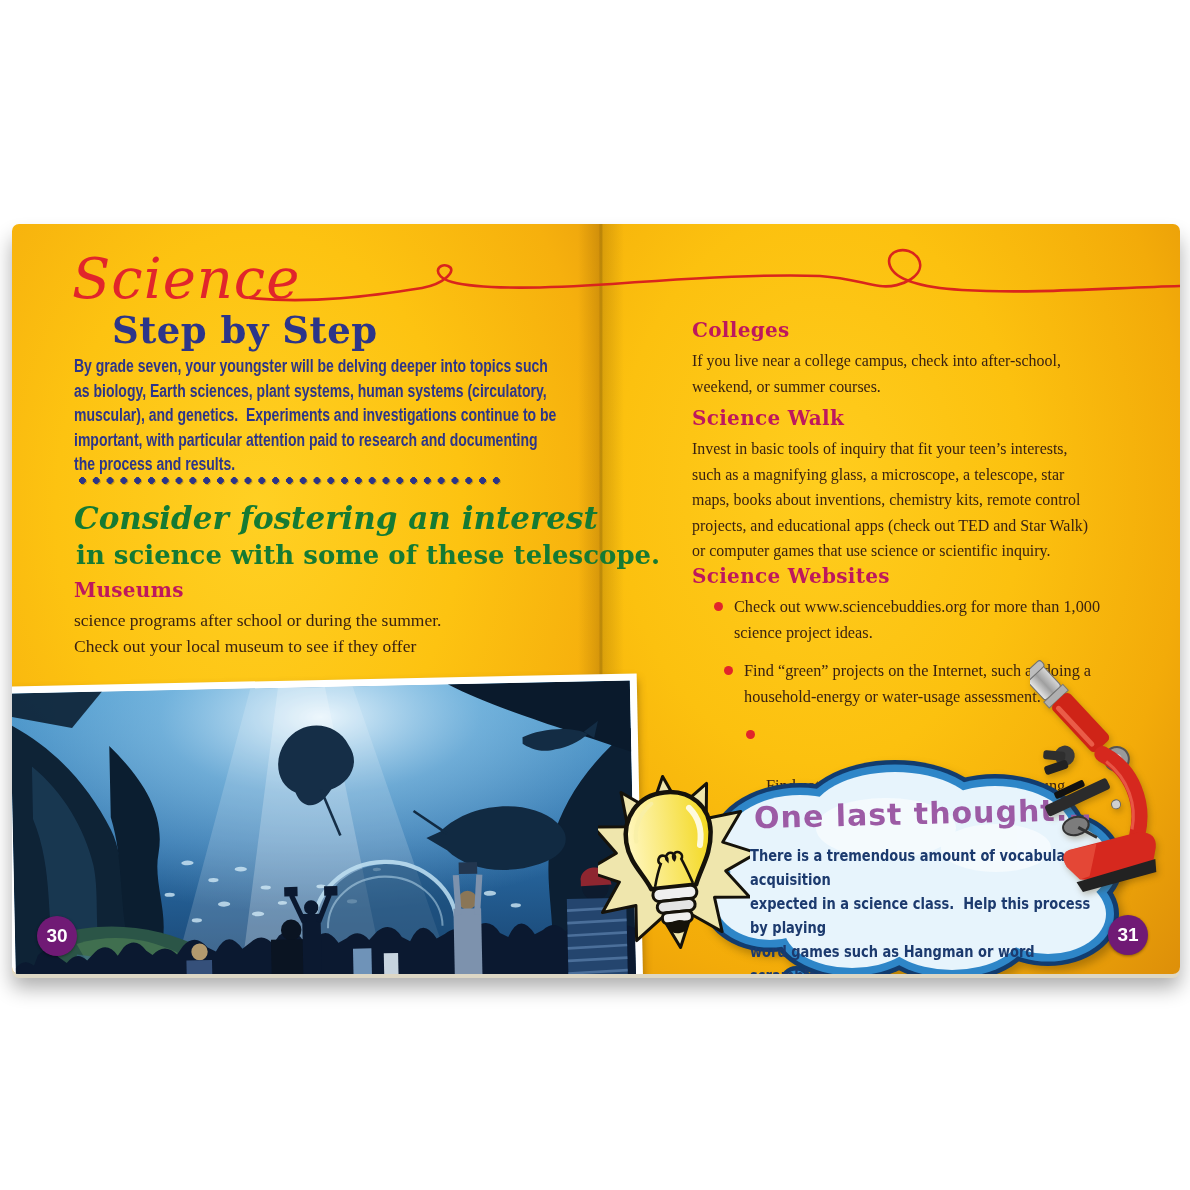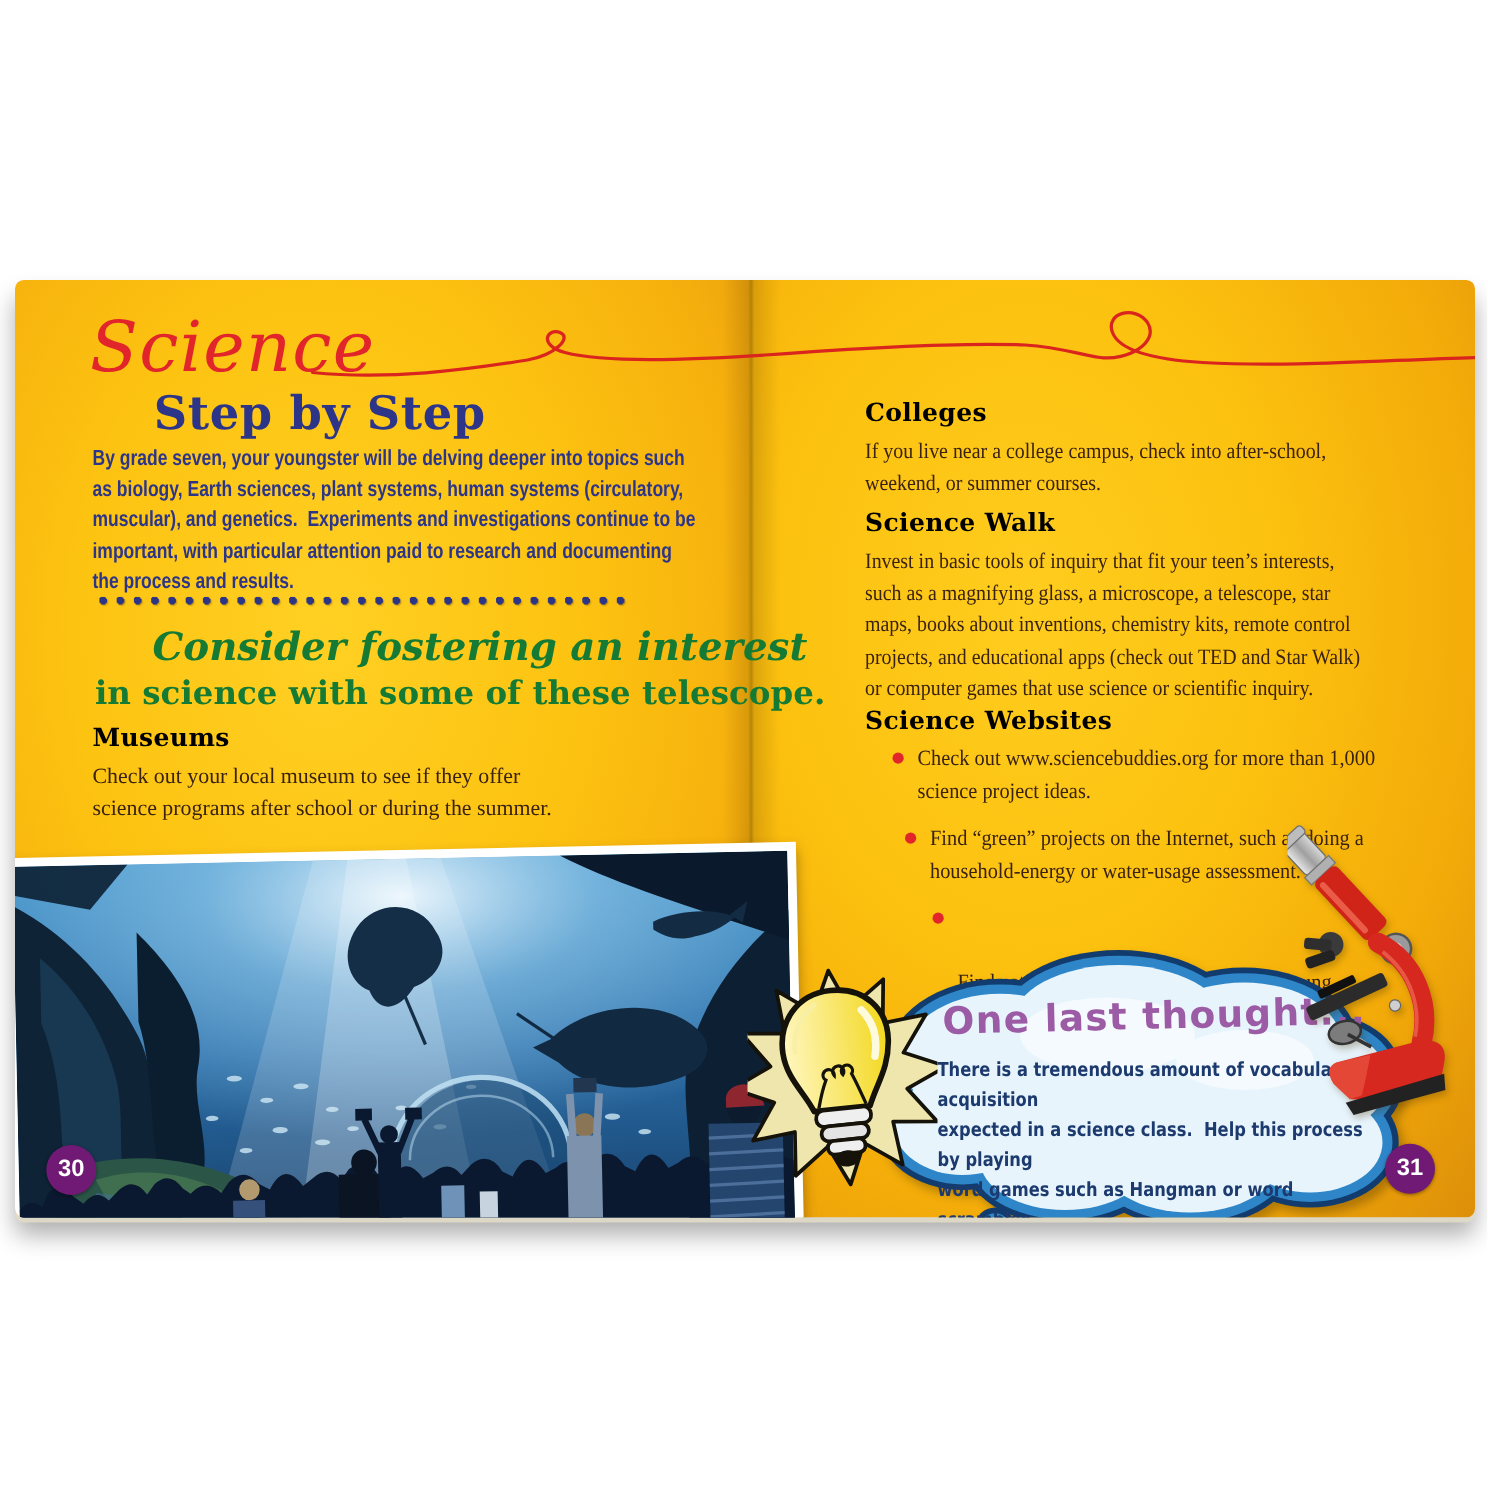--- a/index.html
+++ b/index.html
@@ -12,32 +12,32 @@
      background:radial-gradient(ellipse at 42% 38%, #ffd023 0%, #fdc311 42%, #f6b00d 72%, #e0940d 100%);}
   .page-right{left:588px;width:580px;
      background:radial-gradient(ellipse at 38% 35%, #ffcd1e 0%, #fcc10f 40%, #f3ab09 72%, #dd8f09 100%);}
   .gutter{position:absolute;left:566px;top:0;width:46px;height:100%;
      background:linear-gradient(to right, rgba(100,60,0,0), rgba(100,60,0,.20) 45%, rgba(70,40,0,.38) 50%, rgba(100,60,0,.20) 55%, rgba(100,60,0,0));}
   .squiggle{position:absolute;left:0;top:0;width:1168px;height:140px;pointer-events:none;}
 
   
   .title-script{position:absolute;left:60px;top:22px;font-family:"DejaVu Serif",serif;font-style:italic;
      font-size:56px;color:#e1252b;letter-spacing:1px;}
-  .title-sub{position:absolute;left:111px;top:84px;font-family:"DejaVu Serif",serif;font-weight:bold;
+  .title-sub{position:absolute;left:100px;top:84px;font-family:"DejaVu Serif",serif;font-weight:bold;
      font-size:37px;color:#2d3589;letter-spacing:.5px;}
   .intro{position:absolute;left:62px;top:130px;font-family:"Liberation Sans",sans-serif;font-weight:bold;
      font-size:17.5px;line-height:24.5px;color:#2d3589;transform:scaleX(.80);transform-origin:left top;white-space:pre-wrap;}
   .dots{position:absolute;left:66px;top:252px;width:428px;height:10px;
      background-image:radial-gradient(circle 3.3px at 4.5px 4.5px, #2d3585 97%, rgba(45,53,133,0) 100%);
      background-size:13.8px 10px;background-repeat:repeat-x;filter:drop-shadow(1px 1.5px 0 rgba(130,90,0,.35));}
   .lead1{position:absolute;left:62px;top:276px;font-family:"DejaVu Serif",serif;font-style:italic;font-weight:bold;
-     font-size:31px;color:#157a33;margin-left:48px;}
+     font-size:31px;color:#157a33;}
   .lead2{position:absolute;left:64px;top:316px;font-family:"DejaVu Serif",serif;font-weight:600;
      font-size:26px;color:#157a33;}
-  .hd-red{font-family:"DejaVu Serif",serif;font-weight:bold;font-size:20px;color:#000000;letter-spacing:.3px;}
+  .hd-red{font-family:"DejaVu Serif",serif;font-weight:bold;font-size:20px;color:#be185d;letter-spacing:.3px;}
   .museums-hd{position:absolute;left:62px;top:354px;}
   .body-serif{font-family:"Liberation Serif",serif;font-size:17.5px;line-height:25.5px;color:#3a2212;white-space:pre-wrap;}
   .museums-body{position:absolute;left:62px;top:384px;}
 
   
   .photo{position:absolute;left:-6px;top:456px;width:620px;height:300px;background:#ffffff;padding:7px;
      box-sizing:content-box;transform:rotate(-1.2deg);transform-origin:center;
      box-shadow:0 6px 10px rgba(70,40,0,.45);}
   .photo svg{display:block;width:620px;height:300px;}
   .badge{position:absolute;width:40px;height:40px;border-radius:50%;background:#701a75;color:#ffffff;
@@ -86,21 +86,21 @@
                C1020,70 1095,64 1168,62" fill="none" stroke="#d9251d" stroke-width="2.6" stroke-linecap="round"></path>
     </svg>
 
     <div class="title-script">Science</div>
     <div class="title-sub">Step by Step</div>
     <div class="intro"><div>By grade seven, your youngster will be delving deeper into topics such</div><div>as biology, Earth sciences, plant systems, human systems (circulatory,</div><div>muscular), and genetics.  Experiments and investigations continue to be</div><div>important, with particular attention paid to research and documenting</div><div>the process and results.</div></div>
     <div class="dots"></div>
     <div class="lead1">Consider fostering an interest</div>
     <div class="lead2">in science with some of these telescope.</div>
     <div class="hd-red museums-hd">Museums</div>
-    <div class="body-serif museums-body"><div>Check out your local museum to see if they offer</div><div>science programs after school or during the summer.</div></div>
+    <div class="body-serif museums-body"><div>science programs after school or during the summer.</div><div>Check out your local museum to see if they offer</div></div>
 
     <div class="photo">
       <svg viewBox="0 0 606 286" preserveAspectRatio="none">
         <defs>
           <linearGradient id="water" x1="0" y1="0" x2="0" y2="1">
             <stop offset="0" stop-color="#3c8ec6"></stop>
               <stop offset=".5" stop-color="#2a6ea9"></stop>
             <stop offset="1" stop-color="#17406b"></stop>
           </linearGradient>
           <radialGradient id="glow" cx=".5" cy=".1" r=".65">

